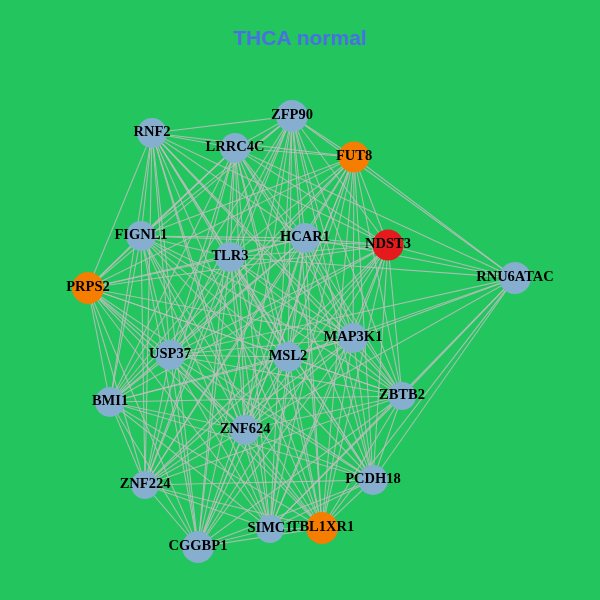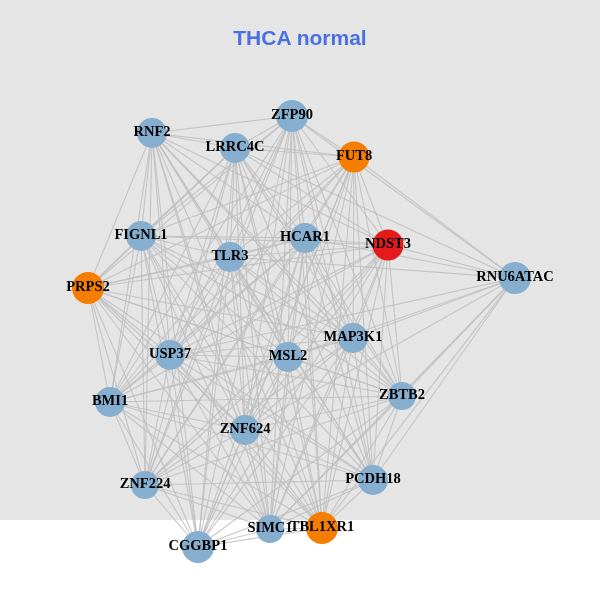--- a/index.html
+++ b/index.html
@@ -7,22 +7,22 @@
     padding: 0;
     width: 600px;
     height: 600px;
     background: #ffffff;
     overflow: hidden;
     font-family: "Liberation Sans", sans-serif;
   }
   #stage {
     position: relative;
     width: 600px;
-    height: 520px;
-    background: #e5e5e5;
+    height: 600px;
+    background: #22c55e;
   }
   svg { display: block; }
   .graph-title {
     font-family: "Liberation Sans", "DejaVu Sans", sans-serif;
     font-weight: bold;
     font-size: 21px;
   }
   .node-label {
     font-family: "Liberation Serif", "DejaVu Serif", serif;
     font-weight: bold;

